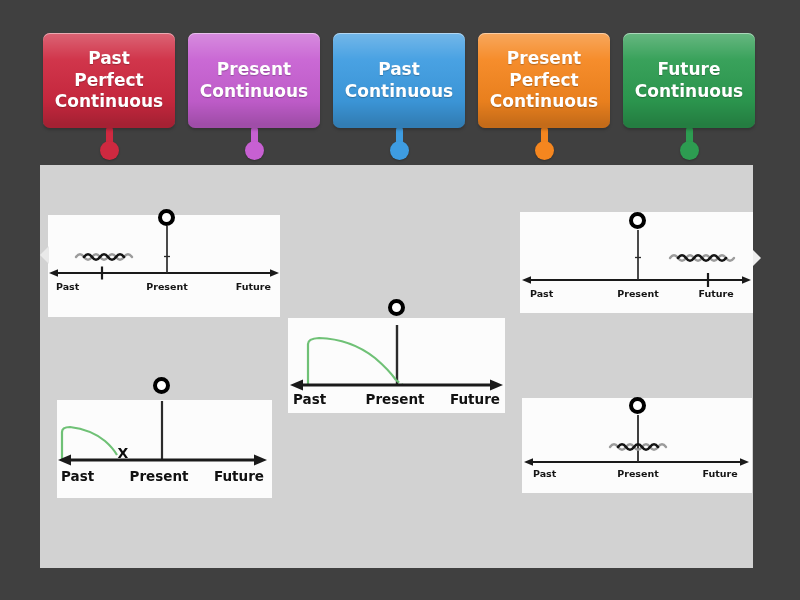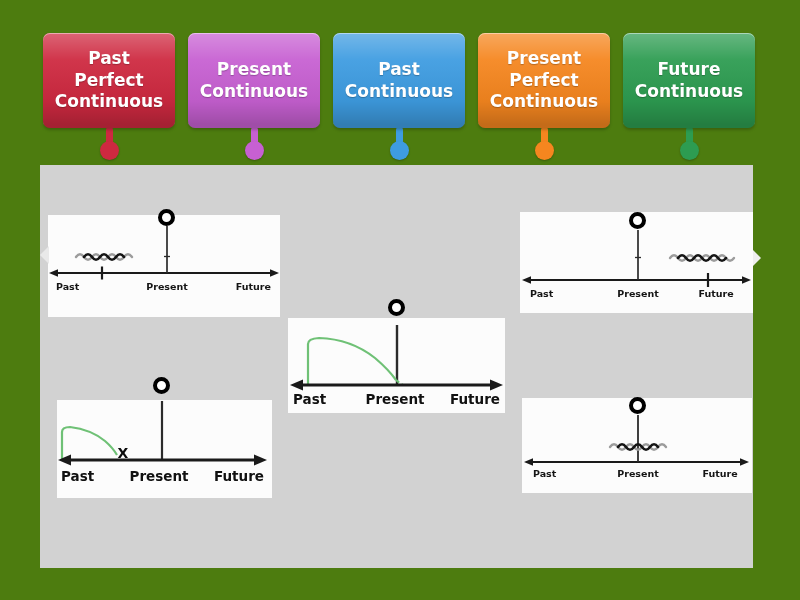--- a/index.html
+++ b/index.html
@@ -1,16 +1,16 @@
 <!DOCTYPE html>
 <html><head>
 <meta charset="utf-8">
 <style>
   html,body{margin:0;padding:0;background:#ffffff;}
-  .stage{position:relative;width:800px;height:600px;background:#4d7c0f;overflow:hidden;
+  .stage{position:relative;width:800px;height:600px;background:#404040;overflow:hidden;
          font-family:"DejaVu Sans","Liberation Sans",sans-serif;}
   .board{position:absolute;left:40px;top:165px;width:713px;height:403px;background:#d2d2d2;}
   .card{position:absolute;background:#fcfcfc;}
   
   .tag{position:absolute;width:132px;height:95px;border-radius:7px;
        display:flex;flex-direction:column;align-items:center;justify-content:center;
        color:#fff;font-weight:bold;font-size:17px;line-height:21.5px;text-align:center;
        text-shadow:0 1px 1px rgba(0,0,0,0.25);box-shadow:0 2px 3px rgba(0,0,0,0.22);
        cursor:grab;z-index:3;}
   .tag::after{content:"";position:absolute;inset:0;border-radius:7px;pointer-events:none;

